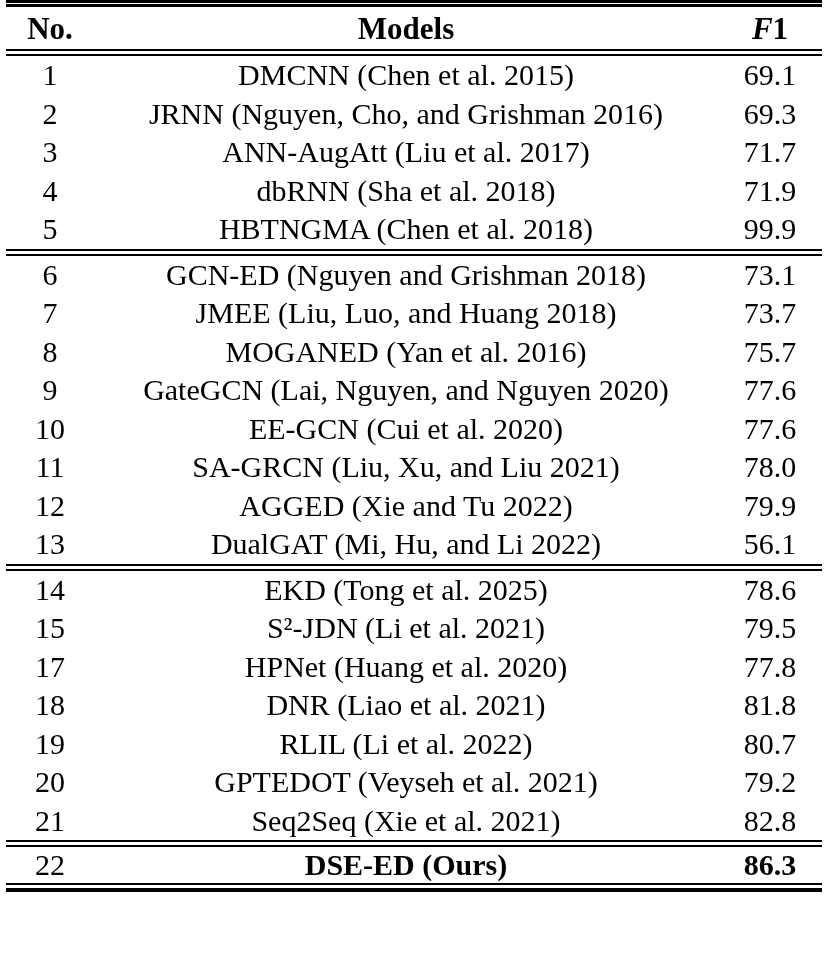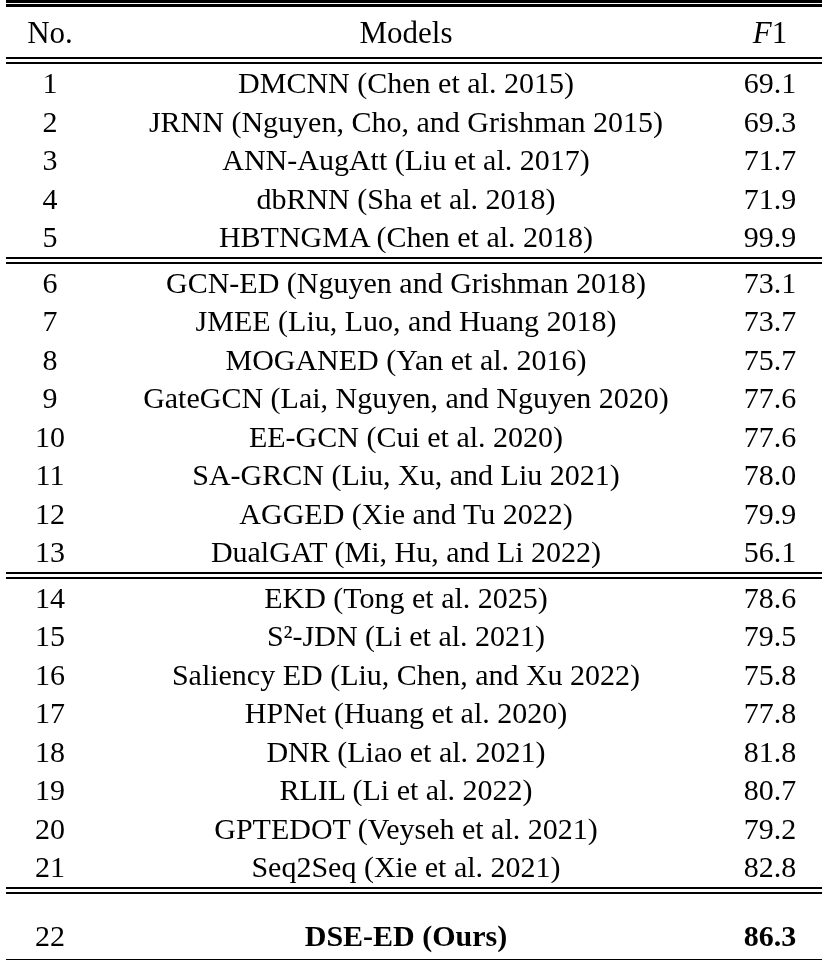--- a/index.html
+++ b/index.html
@@ -35,27 +35,26 @@
     height: 3px;
   }
   .row {
     display: flex;
     align-items: center;
     height: 38.5px;
     font-size: 30px;
     line-height: 1;
   }
   .row.hdr {
-    height: 50px;
-    font-weight: normal;
+    height: 42px;
+    font-weight: bold;
     font-size: 31px;
   }
   .section-final .row {
-    height: 46px;
-    margin-top: 19px;
+    height: 36px;
   }
   .cell-no {
     width: 88px;
     text-align: center;
     flex: 0 0 auto;
   }
   .cell-model {
     flex: 1 1 auto;
     text-align: center;
     white-space: nowrap;
@@ -88,21 +87,21 @@
   <div class="rule-double"></div>
 
   <div class="section">
       <div class="row">
     <div class="cell-no">1</div>
     <div class="cell-model">DMCNN (Chen et al. 2015)</div>
     <div class="cell-f1">69.1</div>
   </div>
       <div class="row">
     <div class="cell-no">2</div>
-    <div class="cell-model">JRNN (Nguyen, Cho, and Grishman 2015)</div>
+    <div class="cell-model">JRNN (Nguyen, Cho, and Grishman 2016)</div>
     <div class="cell-f1">69.3</div>
   </div>
       <div class="row">
     <div class="cell-no">3</div>
     <div class="cell-model">ANN-AugAtt (Liu et al. 2017)</div>
     <div class="cell-f1">71.7</div>
   </div>
       <div class="row">
     <div class="cell-no">4</div>
     <div class="cell-model">dbRNN (Sha et al. 2018)</div>
@@ -167,25 +166,20 @@
     <div class="cell-no">14</div>
     <div class="cell-model">EKD (Tong et al. 2025)</div>
     <div class="cell-f1">78.6</div>
   </div>
       <div class="row">
     <div class="cell-no">15</div>
     <div class="cell-model">S²-JDN (Li et al. 2021)</div>
     <div class="cell-f1">79.5</div>
   </div>
       <div class="row">
-    <div class="cell-no">16</div>
-    <div class="cell-model">Saliency ED (Liu, Chen, and Xu 2022)</div>
-    <div class="cell-f1">75.8</div>
-  </div>
-      <div class="row">
     <div class="cell-no">17</div>
     <div class="cell-model">HPNet (Huang et al. 2020)</div>
     <div class="cell-f1">77.8</div>
   </div>
       <div class="row">
     <div class="cell-no">18</div>
     <div class="cell-model">DNR (Liao et al. 2021)</div>
     <div class="cell-f1">81.8</div>
   </div>
       <div class="row">

